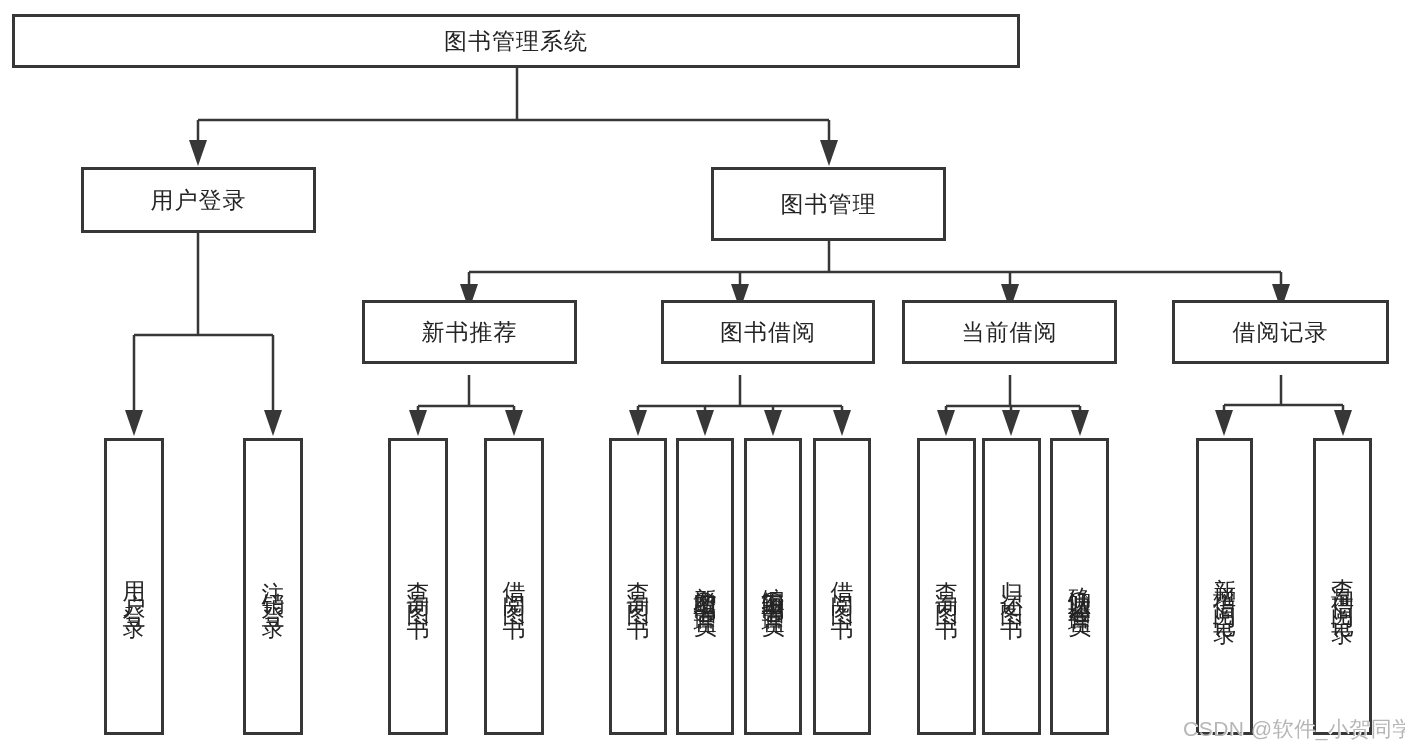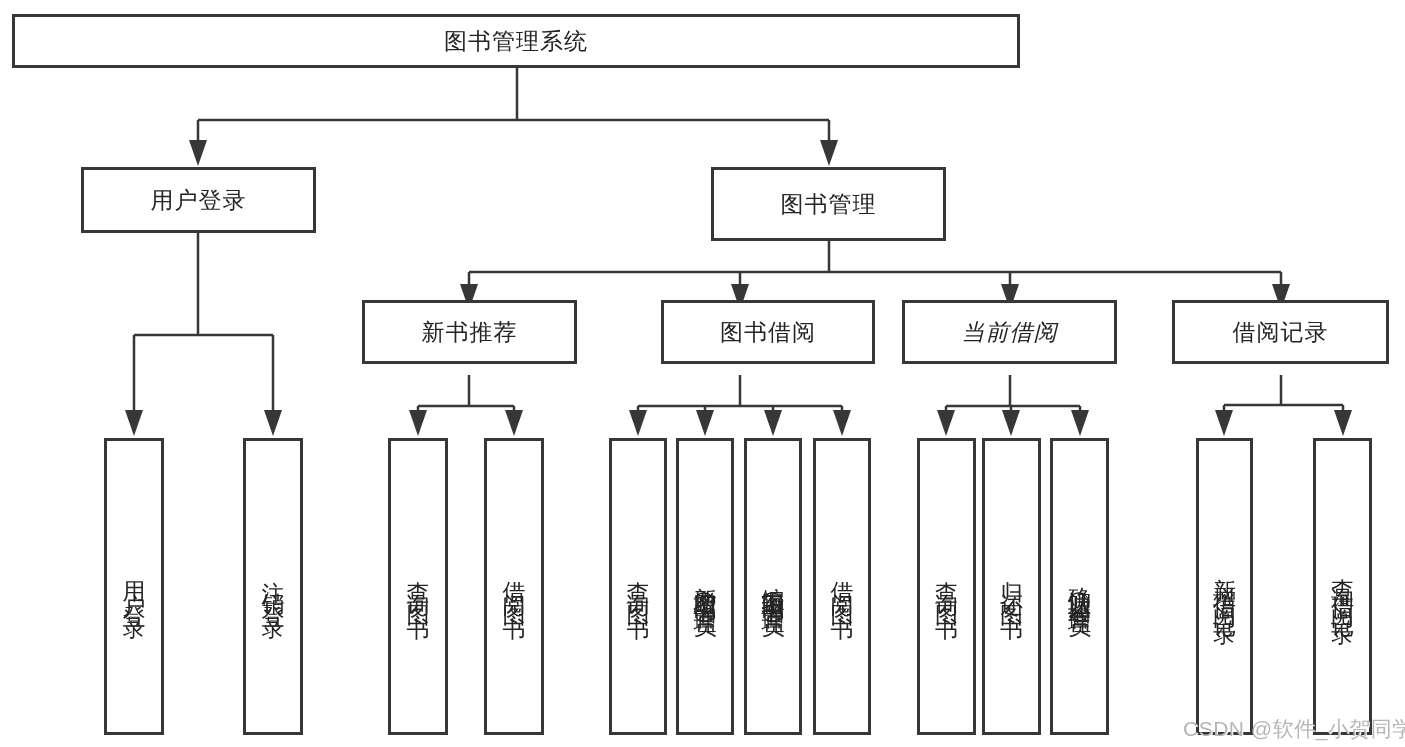--- a/index.html
+++ b/index.html
@@ -28,21 +28,21 @@
     white-space:nowrap;
     color:#242424;
   }
   
   .root   {left:12px;  top:14px;  width:1008px; height:54px;}
   .lv2-a  {left:81px;  top:167px; width:235px;  height:66px;}
   .lv2-b  {left:711px; top:167px; width:235px;  height:74px;}
   .lv3    {top:300px;  height:64px;}
   .lv3-a  {left:362px;  width:215px;}
   .lv3-b  {left:633px;  width:214px;margin-left:28px;}
-  .lv3-c  {left:902px;  width:215px;font-style:italic;}
+  .lv3-c  {left:902px;  width:215px;}
   .lv3-d  {left:1172px; width:217px;}
   
   .leaf{top:438px;height:297px;}
   .leaf .lbl{
     writing-mode:vertical-rl;
     text-orientation:mixed;
     font-size:23px;
     line-height:1;
     white-space:nowrap;
   }

